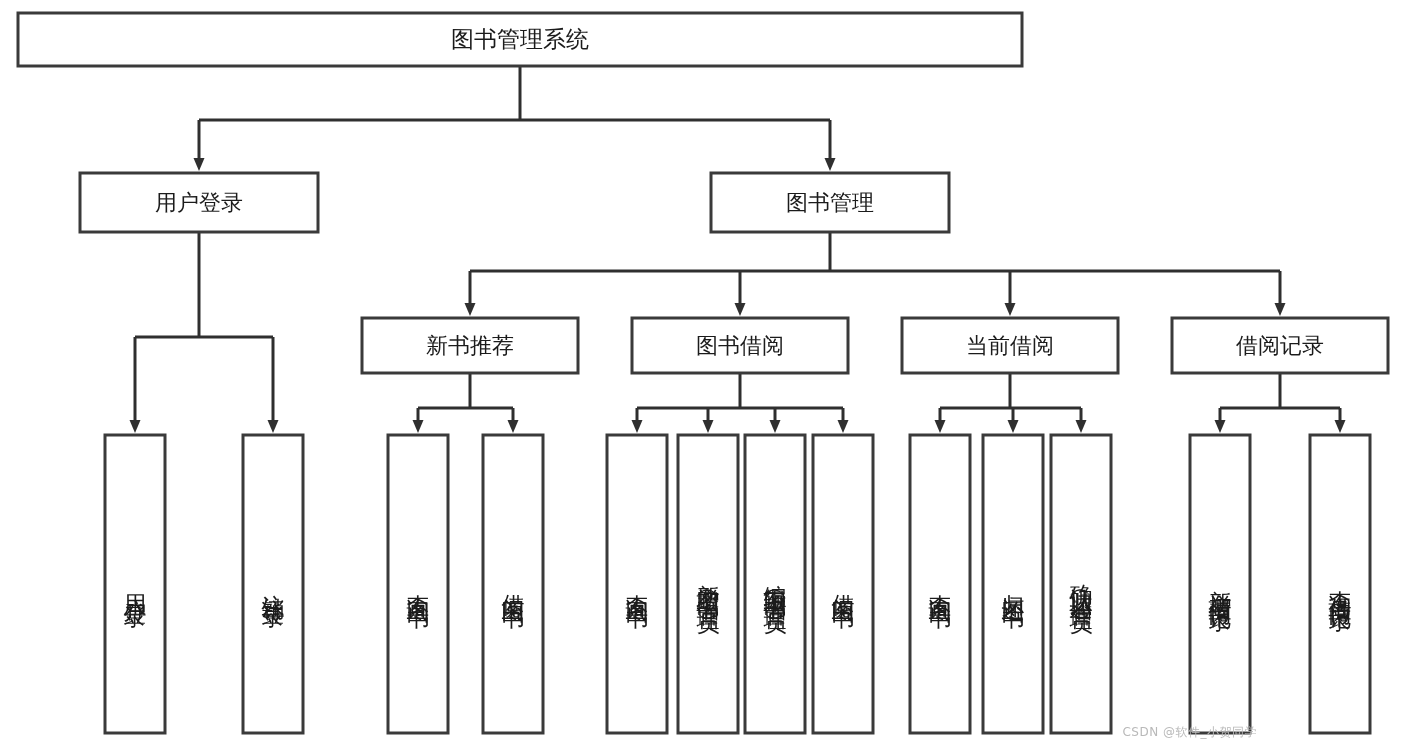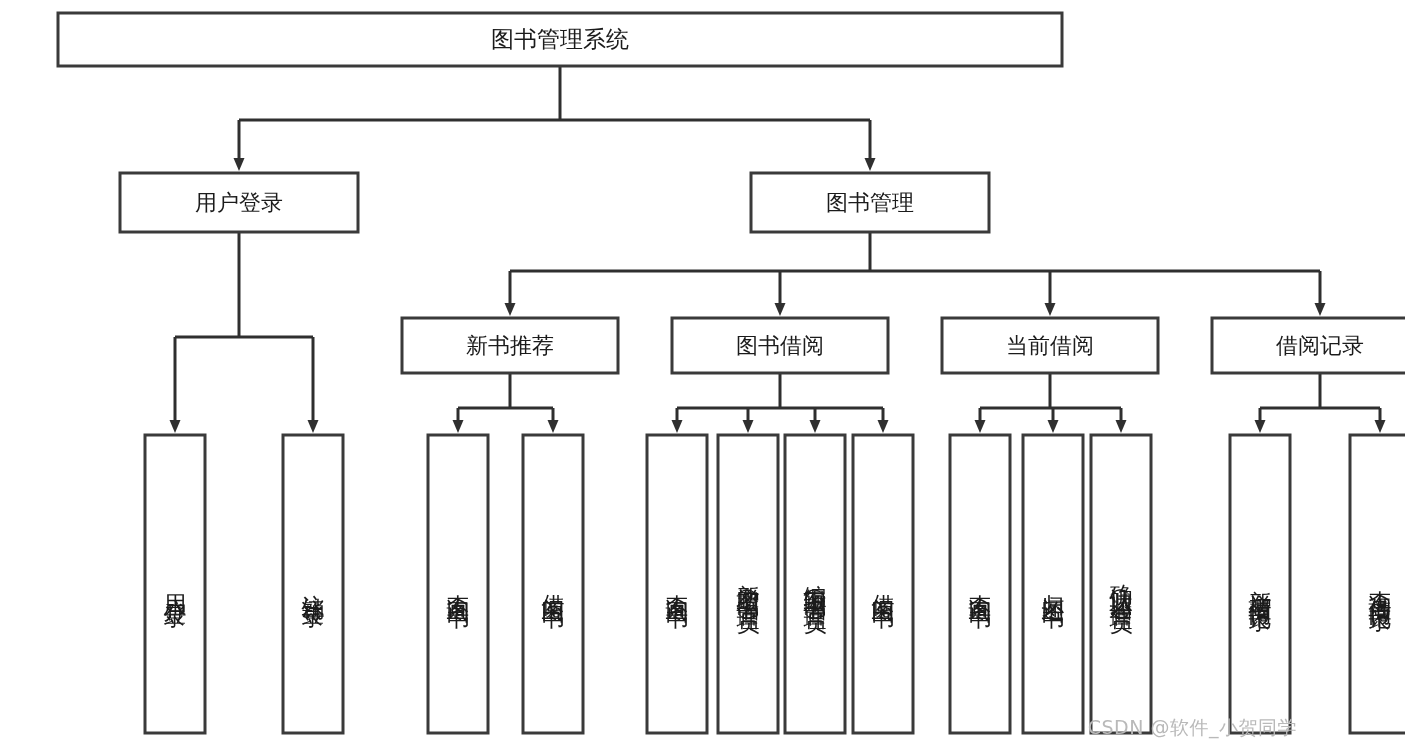--- a/index.html
+++ b/index.html
@@ -11,21 +11,20 @@
     width: 1405px;
     height: 747px;
     font-family: "DejaVu Sans", "Liberation Sans", sans-serif;
     overflow: hidden;
     position: relative;
   }
   #diagram-root {
     position: relative;
     width: 1266px;
     height: 747px;
-    margin-left: 40px;
   }
   svg#diagram-svg {
     position: absolute;
     left: 0;
     top: 0;
     width: 1405px;
     height: 747px;
     display: block;
   }
   .node-box {
@@ -71,21 +70,21 @@
     align-items: center;
     justify-content: center;
     white-space: nowrap;
     pointer-events: none;
   }
   .watermark {
     position: absolute;
     right: 9px;
     bottom: 6px;
     font-family: "DejaVu Sans", "Liberation Sans", sans-serif;
-    font-size: 19px;
+    font-size: 12px;
     color: #b9b9b9;
     letter-spacing: 0.5px;
     white-space: nowrap;
   }
 </style>
 </head>
 <body>
 
 <div id="diagram-root">
 

